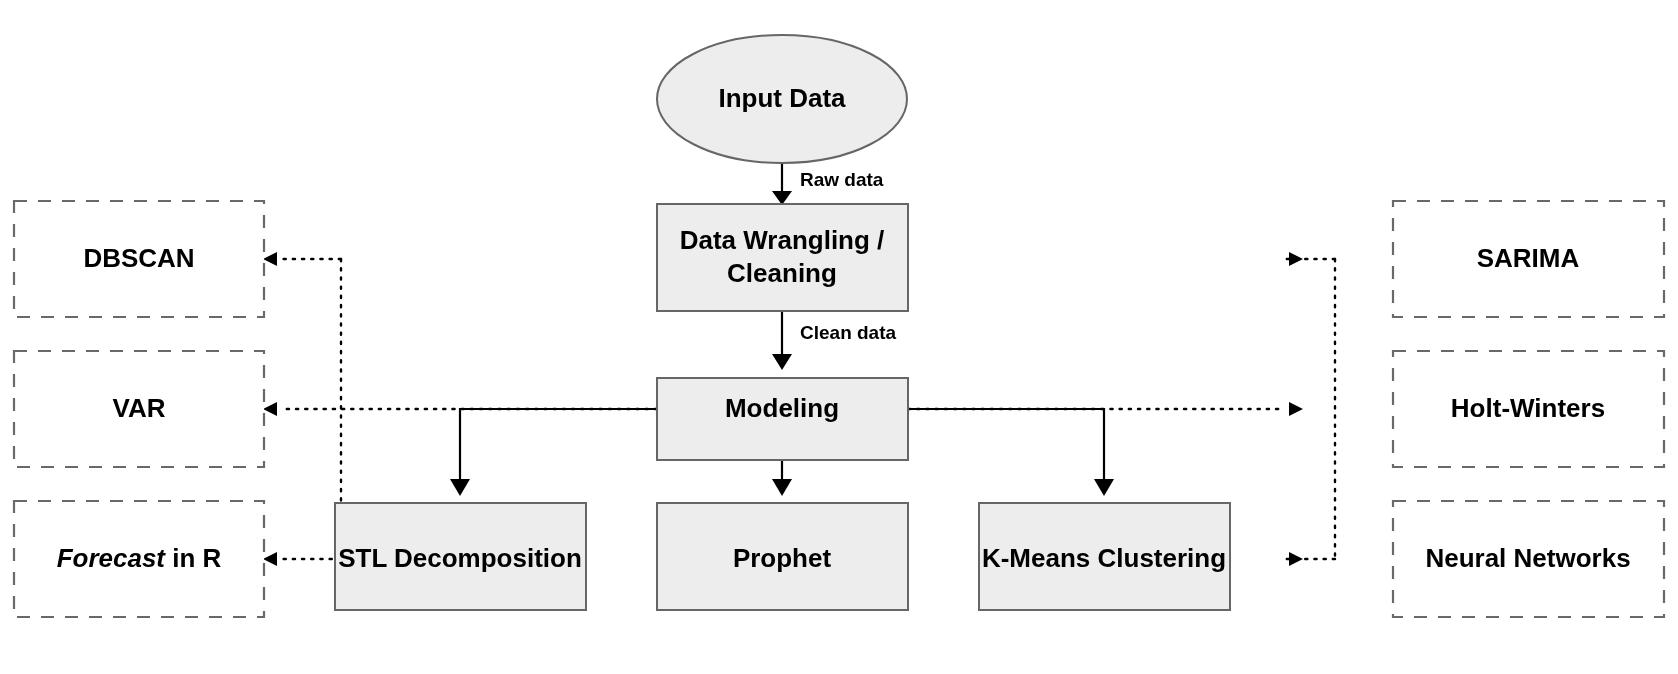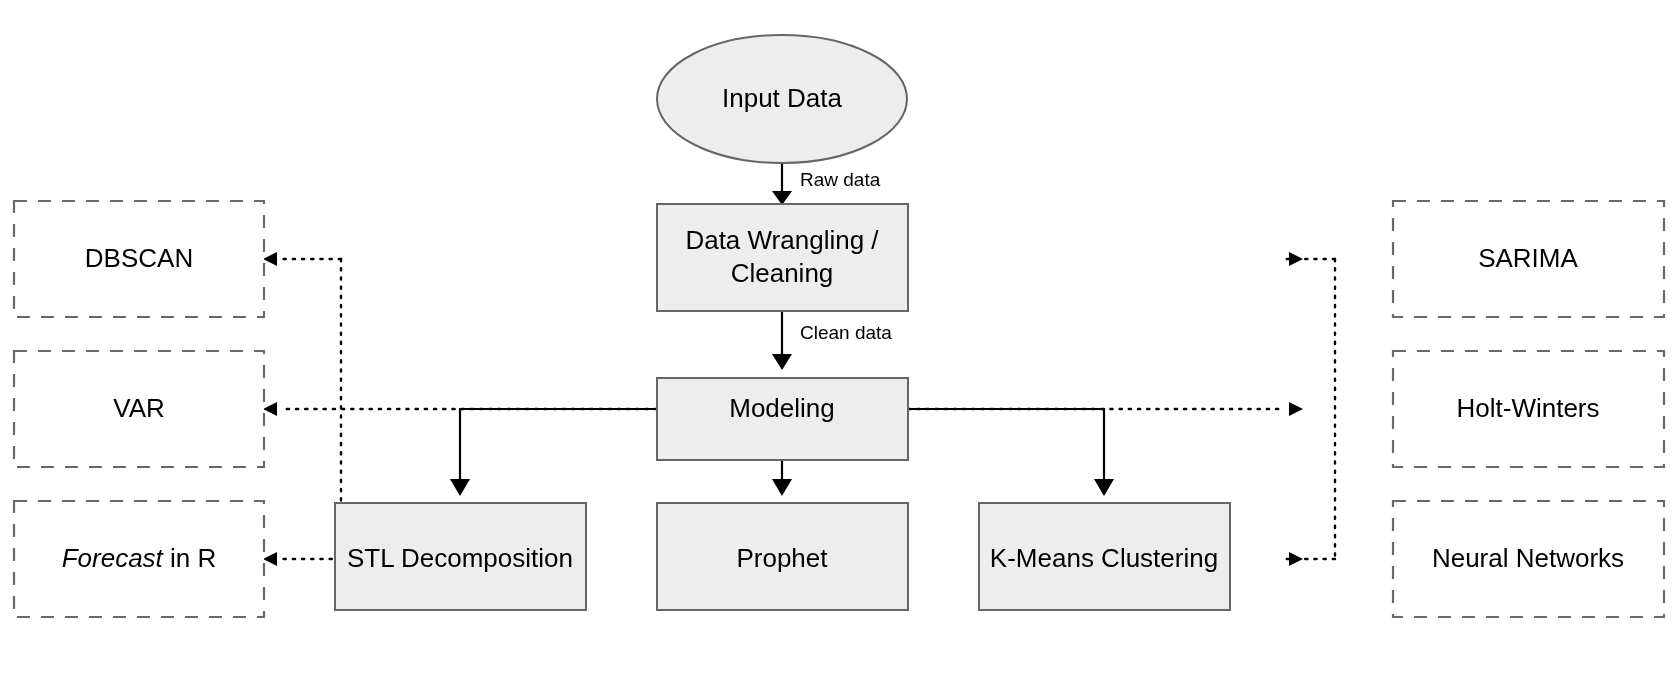--- a/index.html
+++ b/index.html
@@ -11,20 +11,21 @@
     font-family: "Liberation Sans", sans-serif;
     width: 1678px;
     height: 674px;
     overflow: hidden;
   }
   #diagram-root {
     position: relative;
     width: 1404px;
     height: 674px;
     background: #ffffff;
+    font-weight: bold;
   }
   svg.canvas {
     position: absolute;
     top: 0;
     left: 0;
     width: 1678px;
     height: 674px;
   }
   .node-fill   { fill: #ededed; }
   .node-stroke { stroke: #666666; stroke-width: 2; }

